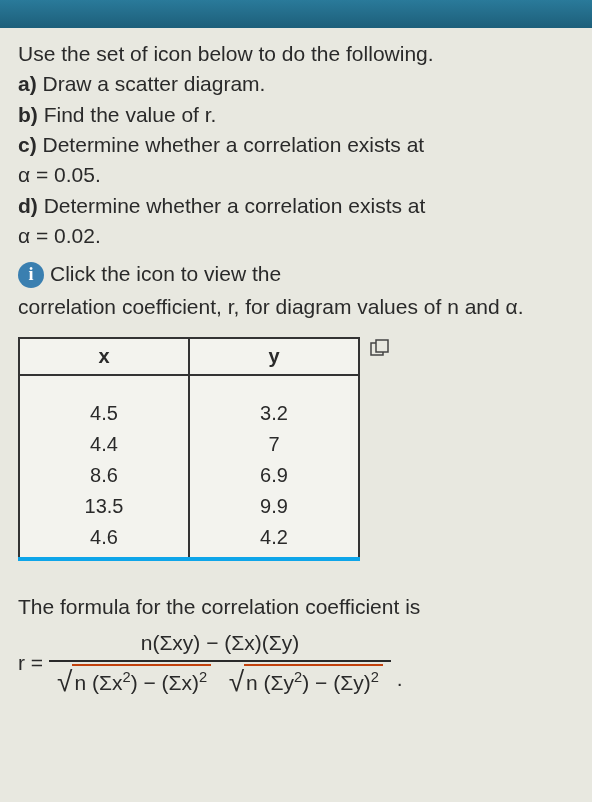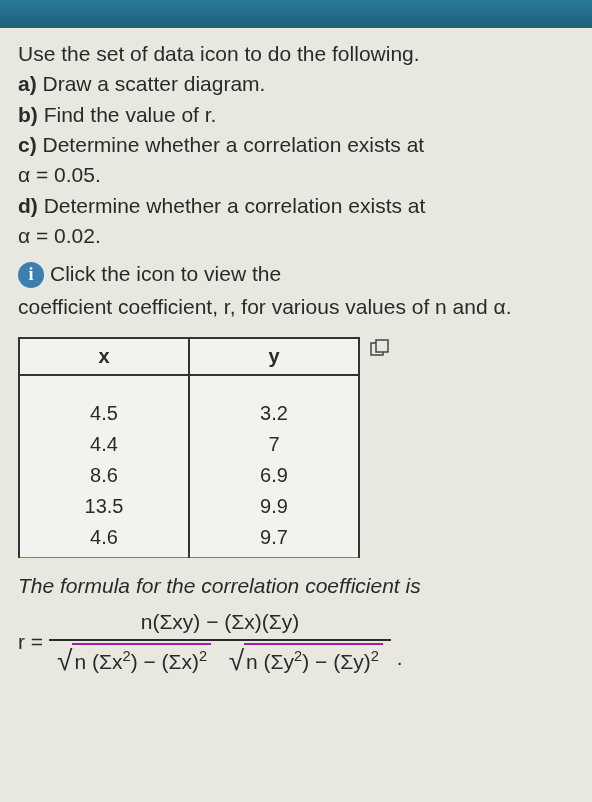--- a/index.html
+++ b/index.html
@@ -67,33 +67,32 @@
     width: 170px;
     border-bottom: 2px solid #333;
   }
   table.data td {
     border-top: none;
     border-bottom: none;
     width: 170px;
     padding: 2px 0;
   }
   table.data tr:last-child td {
-    border-bottom: 1px solid #0ea5e9;
+    border-bottom: 4px solid #0ea5e9;
   }
   table.data tr.body-first td { padding-top: 24px; }
   table.data tr.body-last td { padding-bottom: 6px; }
   .copy-icon {
     width: 20px;
     height: 18px;
     margin-top: 2px;
   }
   .copy-icon svg { display:block; }
   .formula-intro {
-    margin-top: 14px;
-    font-style: italic;
+    margin-top: 32px;
   }
   .formula {
     margin-top: 6px;
     display: flex;
     align-items: center;
     font-size: 21px;
     gap: 6px;
   }
   .frac {
     display: inline-flex;
@@ -113,35 +112,35 @@
     display: inline-flex;
     align-items: stretch;
   }
   .sqrt .radical {
     display: inline-block;
     font-size: 28px;
     line-height: 1;
     transform: translateY(4px);
   }
   .sqrt .radicand {
-    border-top: 2px solid #a21caf;
+    border-top: 2px solid #c2410c;
     padding: 2px 4px 0 2px;
     white-space: nowrap;
   }
   sup { font-size: 0.7em; vertical-align: super; }
   .period { align-self: flex-end; margin-bottom: 6px; }
 </style>
 </head>
 <body>
 
 <div class="topbar"></div>
 
 <div class="content">
 
-  <div class="prompt-line">Use the set of data icon to do the following.</div>
+  <div class="prompt-line">Use the set of icon below to do the following.</div>
 
   <div class="prompt-line">
     <span class="part-label">a)</span><span> Draw a scatter diagram.</span>
   </div>
 
   <div class="prompt-line">
     <span class="part-label">b)</span><span> Find the value of r.</span>
   </div>
 
   <div class="prompt-line">
@@ -153,21 +152,21 @@
     <span class="part-label">d)</span><span> Determine whether a correlation exists at</span>
   </div>
   <div class="prompt-line">α = 0.02.</div>
 
   <div class="info-row">
     <div class="info-icon">
       <span>i</span>
     </div>
     <span class="info-text">Click the icon to view the</span>
   </div>
-  <div class="after-info">coefficient coefficient, r, for various values of n and α.</div>
+  <div class="after-info">correlation coefficient, r, for diagram values of n and α.</div>
 
   <div class="table-wrap">
     <table class="data">
       <tbody>
           <tr>
         <th>x</th>
         <th>y</th>
       </tr>
       <tr class="body-first">
         <td>4.5</td>
@@ -180,21 +179,21 @@
       <tr>
         <td>8.6</td>
         <td>6.9</td>
       </tr>
       <tr>
         <td>13.5</td>
         <td>9.9</td>
       </tr>
       <tr class="body-last">
         <td>4.6</td>
-        <td>9.7</td>
+        <td>4.2</td>
       </tr>
     </tbody>
       </table>
     <div class="copy-icon">
       <svg width="20" height="18" viewBox="0 0 20 18">
         <rect x="1" y="4" width="12" height="12" fill="none" stroke="#444" stroke-width="1.5"></rect>
         <rect x="6" y="1" width="12" height="12" fill="#e8e8e0" stroke="#444" stroke-width="1.5"></rect>
       </svg>
     </div>
   </div>

